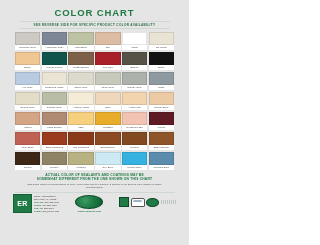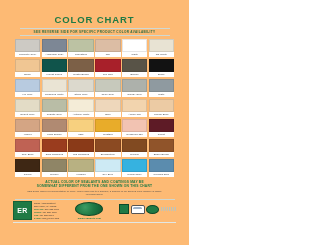--- a/index.html
+++ b/index.html
@@ -5,24 +5,24 @@
   html,body{margin:0;padding:0;}
   body{
     width:189px;height:245px;
     background:#ffffff;
     font-family:"Liberation Sans","DejaVu Sans",sans-serif;
     overflow:hidden;
     position:relative;
   }
   .page{
     width:189px;height:245px;
-    background:#fdba74;
+    background:#e5e5e5;
     position:relative;
     box-sizing:border-box;
-    padding:7px;
+    padding:0;
   }
   
   .header{
     padding-top:7px;
     text-align:center;
   }
   .title{
     color:#1f7a45;
     font-size:9.5px;
     font-weight:bold;

